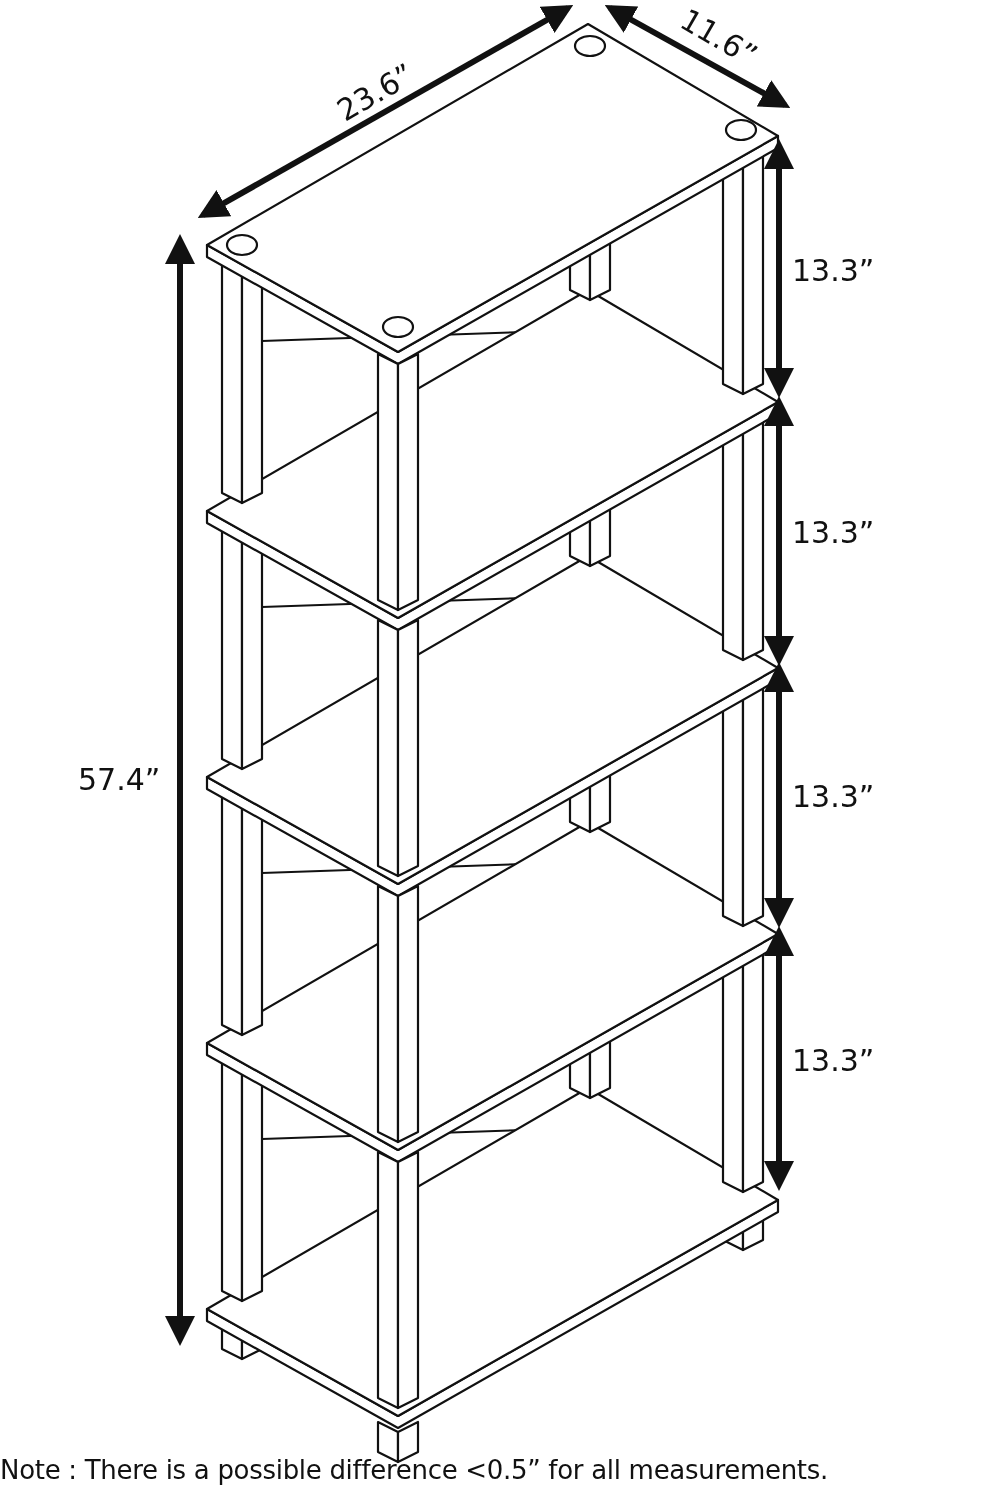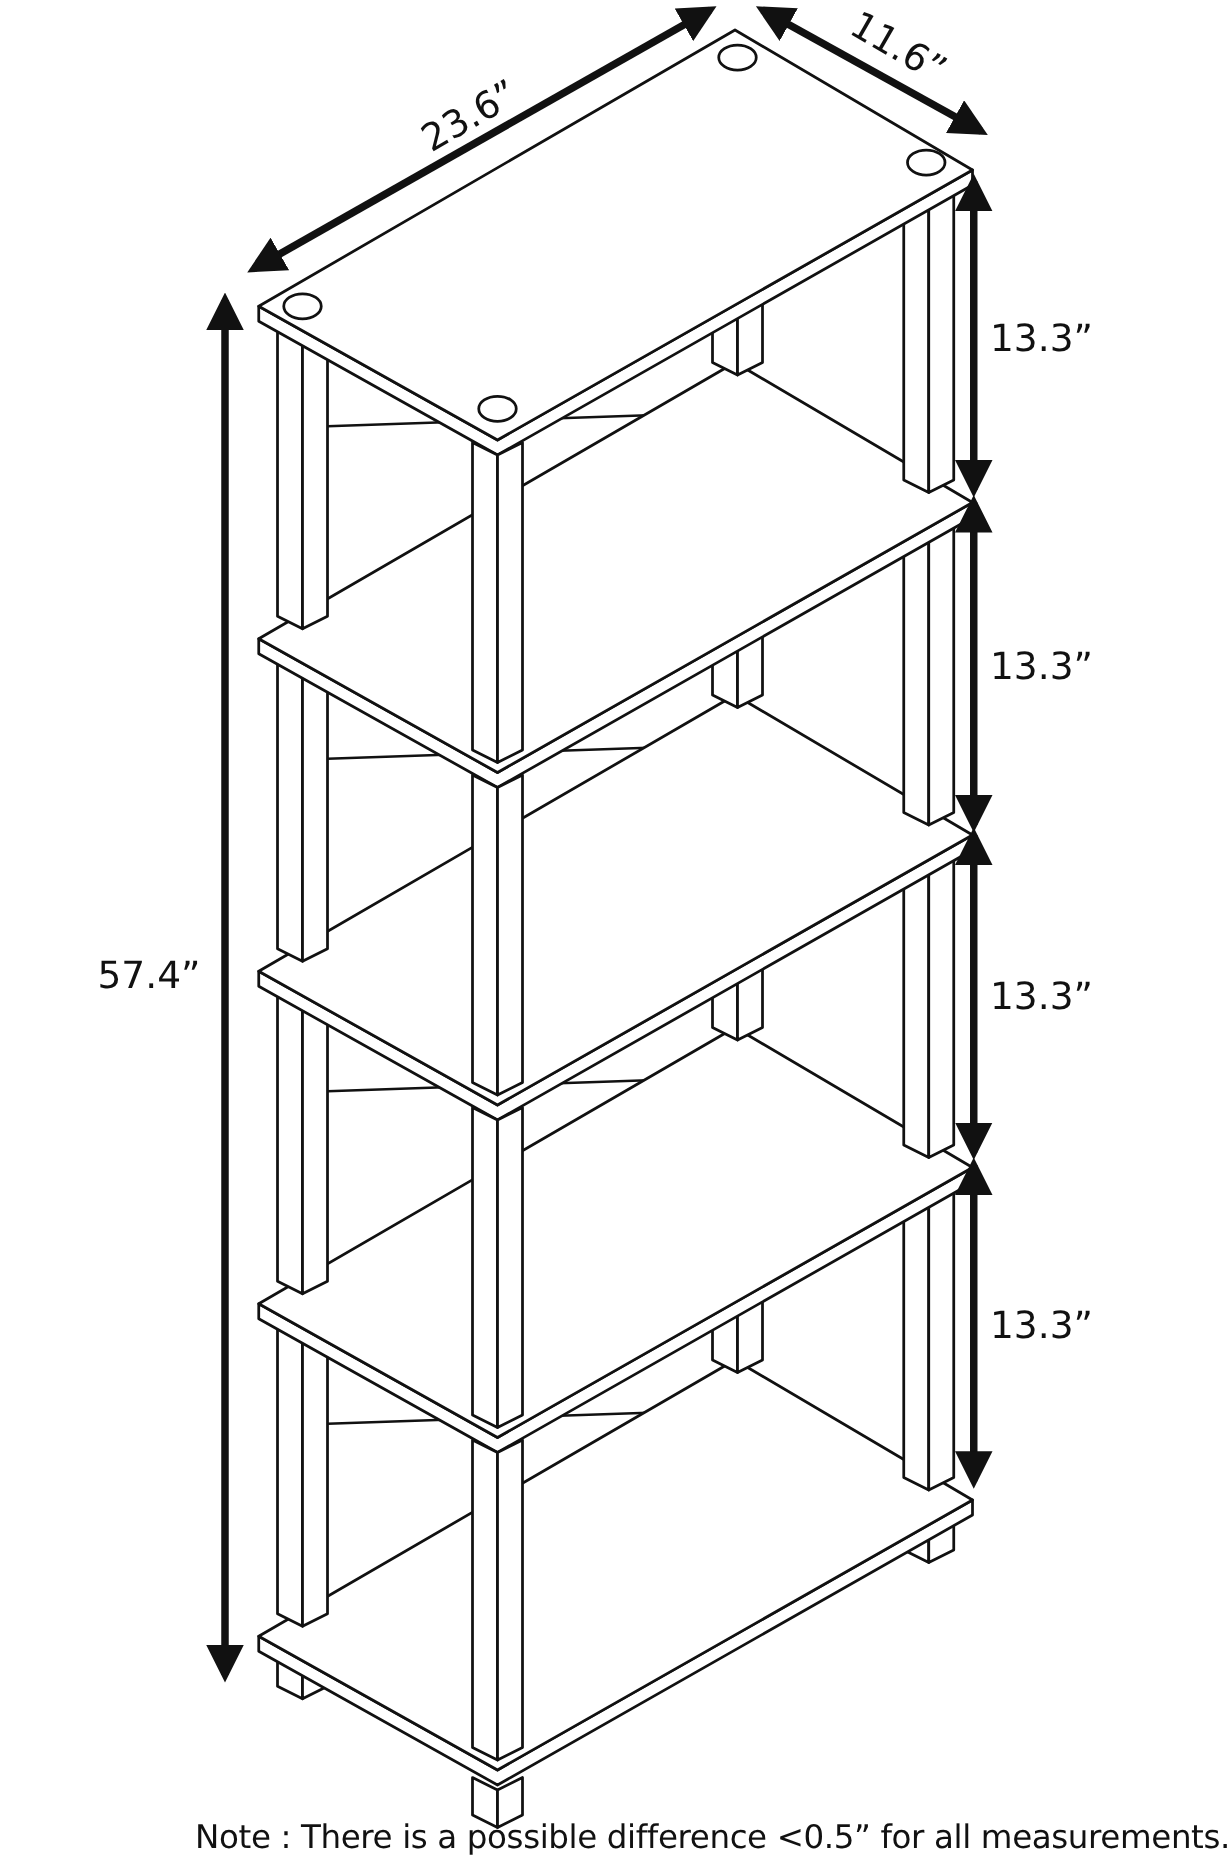--- a/index.html
+++ b/index.html
@@ -1,19 +1,19 @@
 <!DOCTYPE html>
 <html><head>
 <meta charset="utf-8">
 <style>
   html, body { margin:0; padding:0; background:#ffffff; }
   body { width:984px; height:1500px; position:relative; overflow:hidden; font-family:"DejaVu Sans", sans-serif; }
   #diagram { position:absolute; left:0; top:0; width:984px; height:1500px; }
   .lbl { font-family:"DejaVu Sans", sans-serif; fill:#111; }
-  .note { position:absolute; left:0; top:1455px; width:984px; text-align:right; font-size:26px; color:#111; font-family:"DejaVu Sans", sans-serif; letter-spacing:-0.3px; }
+  .note { position:absolute; left:0; top:1455px; width:984px; text-align:left; font-size:26px; color:#111; font-family:"DejaVu Sans", sans-serif; letter-spacing:-0.3px; }
 </style>
 </head>
 <body>
 
 <svg id="diagram" viewBox="0 0 984 1500" xmlns="http://www.w3.org/2000/svg">
   <defs>
     <marker id="ah" viewBox="0 0 10 10" refX="8" refY="5" markerWidth="5" markerHeight="5" orient="auto-start-reverse">
       <path d="M0,0 L10,5 L0,10 z" fill="#111"></path>
     </marker>
   </defs>

